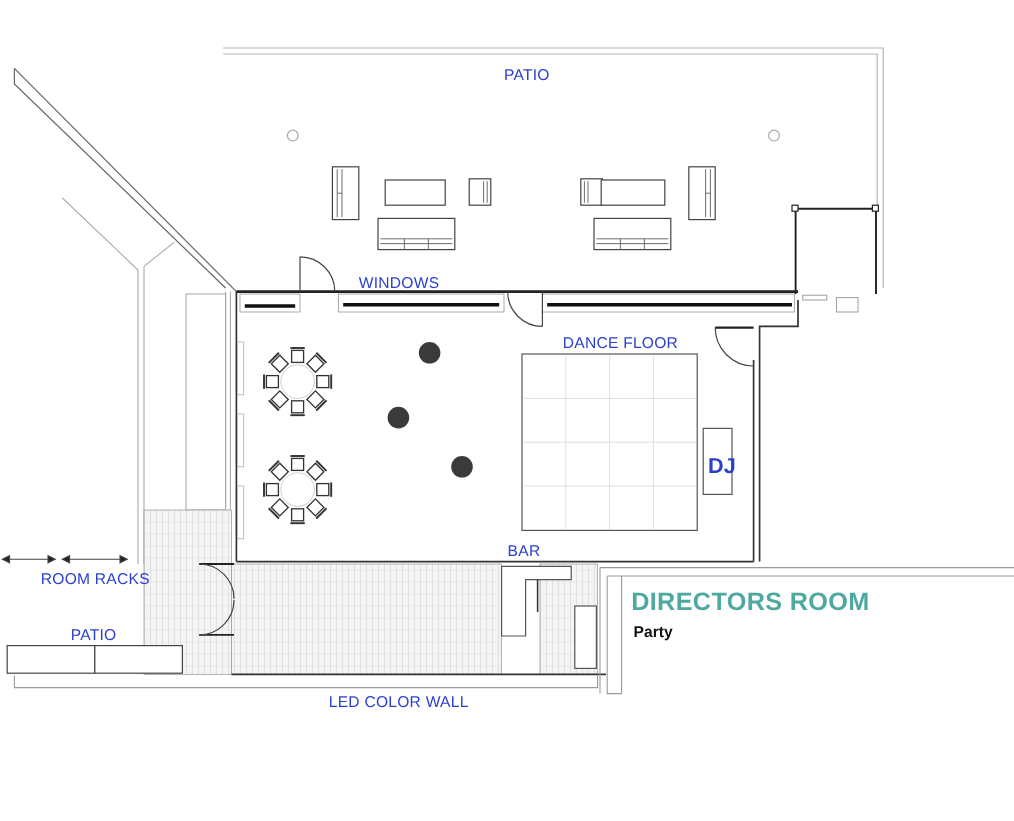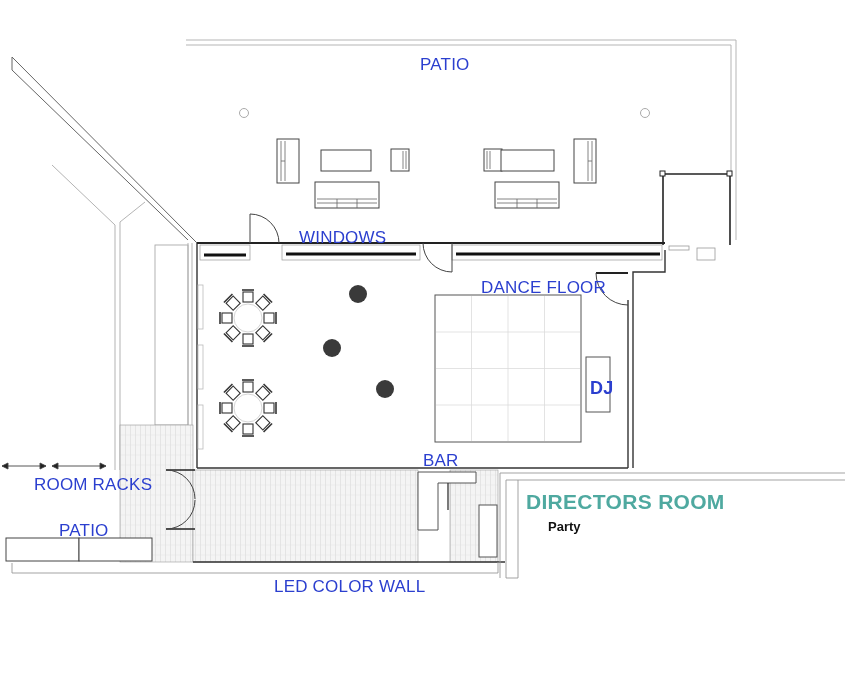--- a/index.html
+++ b/index.html
@@ -1,18 +1,18 @@
 <!DOCTYPE html>
 <html><head>
 <meta charset="utf-8">
 <style>
   html, body { margin: 0; padding: 0; background: #ffffff; }
   body { width: 845px; height: 684px; position: relative; overflow: hidden; font-family: "Liberation Sans", sans-serif; }
   #plan { position: absolute; left: 0; top: 0; width: 845px; height: 684px; }
-  .lbl { position: absolute; color: #2b3fcf; font-size: 17px; white-space: nowrap; letter-spacing: 0.2px; }
+  .lbl { position: absolute; color: #2b3fcf; font-size: 13px; white-space: nowrap; letter-spacing: 0.2px; }
   .title { position: absolute; color: #4fa9a0; font-weight: bold; font-size: 21px; white-space: nowrap; letter-spacing: 0.3px; }
   .subtitle { position: absolute; color: #111; font-weight: bold; font-size: 13px; white-space: nowrap; }
   .dj { font-weight: bold; font-size: 18px; }
 </style>
 </head>
 <body>
 
 <svg id="plan" viewBox="0 0 845 684" xmlns="http://www.w3.org/2000/svg">
   <defs>
     <pattern id="tile" width="5" height="10" patternUnits="userSpaceOnUse">
@@ -192,20 +192,20 @@
     <line x1="52" y1="466" x2="106" y2="466"></line>
     <polygon points="2,466 8,463 8,469"></polygon>
     <polygon points="46,466 40,463 40,469"></polygon>
     <polygon points="52,466 58,463 58,469"></polygon>
     <polygon points="106,466 100,463 100,469"></polygon>
   </g>
 </svg>
 
 <div class="lbl" style="left:420px; top:55px;">PATIO</div>
 <div class="lbl" style="left:299px; top:228px;">WINDOWS</div>
-<div class="lbl" style="left:469px; top:278px;margin-left:12px;">DANCE FLOOR</div>
+<div class="lbl" style="left:469px; top:278px;">DANCE FLOOR</div>
 <div class="lbl dj" style="left:590px; top:378px;">DJ</div>
 <div class="lbl" style="left:423px; top:451px;">BAR</div>
 <div class="lbl" style="left:34px; top:475px;">ROOM RACKS</div>
 <div class="lbl" style="left:59px; top:521px;">PATIO</div>
 <div class="lbl" style="left:274px; top:577px;">LED COLOR WALL</div>
 <div class="title" style="left:526px; top:490px;">DIRECTORS ROOM</div>
-<div class="subtitle" style="left:528px; top:519px;margin-left:20px;">Party</div>
+<div class="subtitle" style="left:528px; top:519px;">Party</div>
 
 </body></html>

